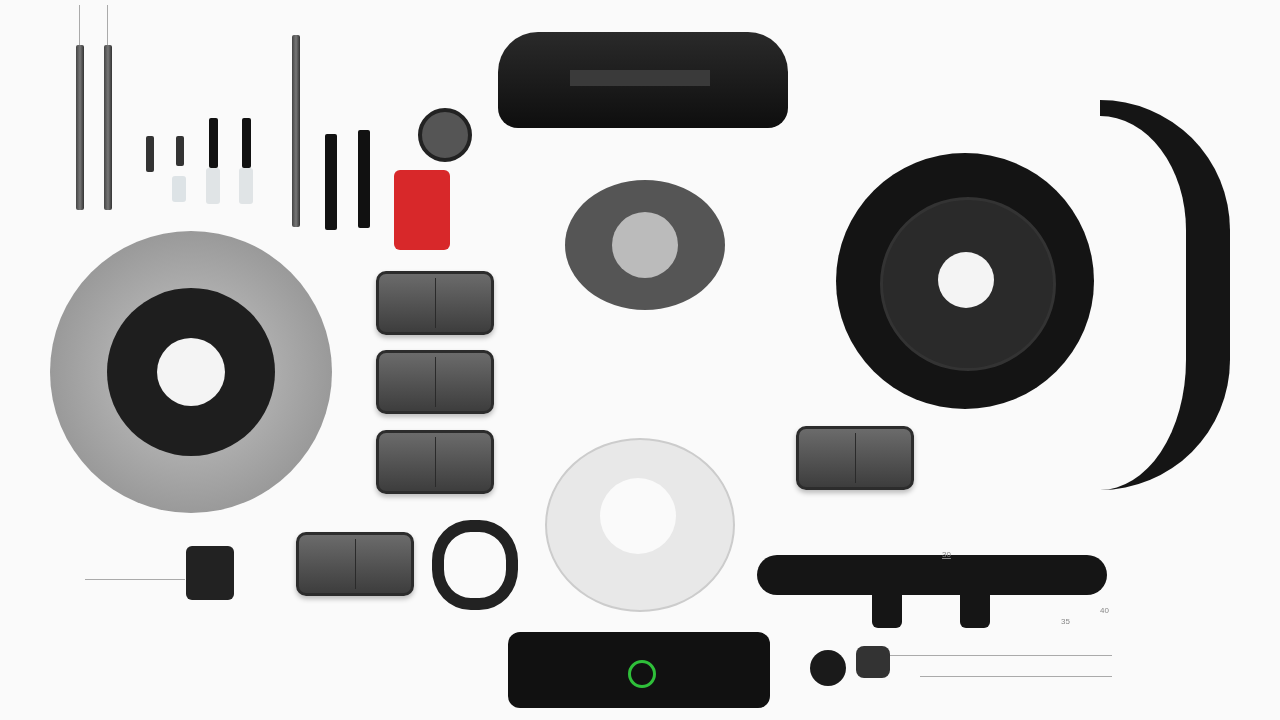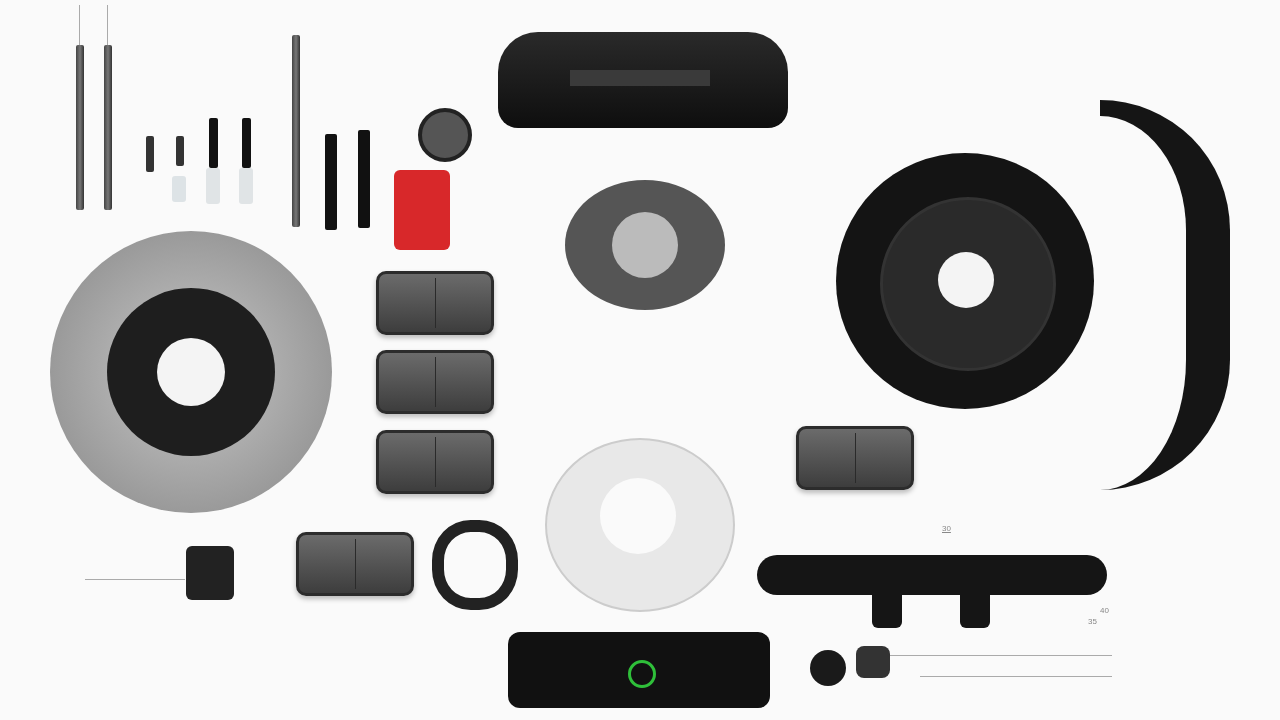--- a/index.html
+++ b/index.html
@@ -53,23 +53,23 @@
 
 <div class="abs" style="left:836px;top:153px;width:258px;height:256px;border-radius:50%;background:#141414;"></div>
 <div class="abs" style="left:880px;top:197px;width:170px;height:168px;border-radius:50%;background:#2a2a2a;border:3px solid #333;"></div>
 <div class="abs" style="left:938px;top:252px;width:56px;height:56px;border-radius:50%;background:#f4f4f4;"></div>
 
 <div class="abs" style="left:1100px;top:100px;width:130px;height:390px;border-right:44px solid #151515;border-top:16px solid #151515;border-radius:0 140px 140px 0;box-sizing:border-box;"></div>
 
 <div class="abs" style="left:757px;top:555px;width:350px;height:40px;background:#151515;border-radius:20px;"></div>
 <div class="abs" style="left:872px;top:580px;width:30px;height:48px;background:#151515;border-radius:0 0 6px 6px;"></div>
 <div class="abs" style="left:960px;top:580px;width:30px;height:48px;background:#151515;border-radius:0 0 6px 6px;"></div>
-<div class="lbl" style="left:942px;top:524px;text-decoration:underline;">30</div>
+<div class="lbl" style="left:942px;top:550px;text-decoration:underline;">30</div>
 <div class="lbl" style="left:1100px;top:606px;">40</div>
-<div class="lbl" style="left:1044px;top:617px;padding-left:44px;">35</div>
+<div class="lbl" style="left:1017px;top:617px;padding-left:44px;">35</div>
 
 <div class="abs" style="left:508px;top:632px;width:262px;height:76px;background:#111;border-radius:12px;"></div>
 <div class="abs" style="left:628px;top:660px;width:22px;height:22px;border-radius:50%;border:3px solid #2fbf3a;"></div>
 
 <div class="abs" style="left:810px;top:650px;width:36px;height:36px;border-radius:50%;background:#1a1a1a;"></div>
 <div class="abs" style="left:856px;top:646px;width:34px;height:32px;border-radius:8px;background:#333;"></div>
 <div class="leader" style="left:890px;top:655px;width:222px;height:1px;"></div>
 <div class="leader" style="left:920px;top:676px;width:192px;height:1px;"></div>
 
 <div class="abs" style="left:186px;top:546px;width:48px;height:54px;background:#222;border-radius:6px;"></div>

